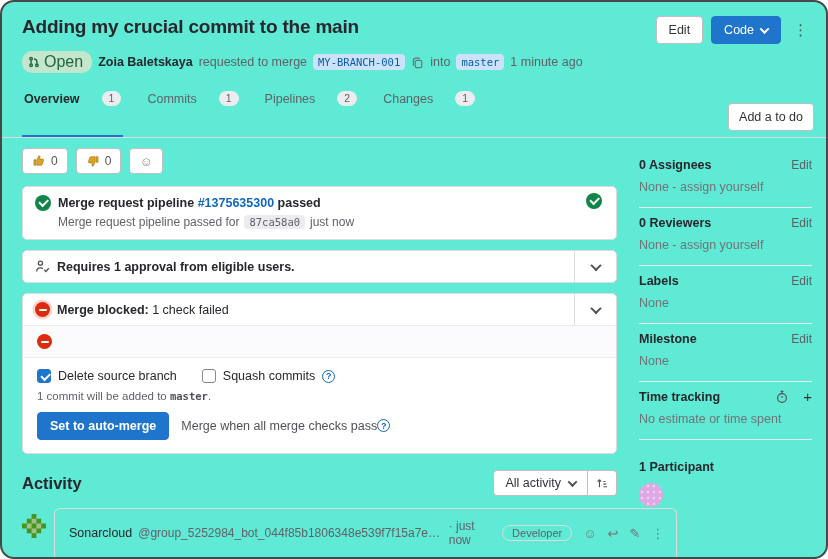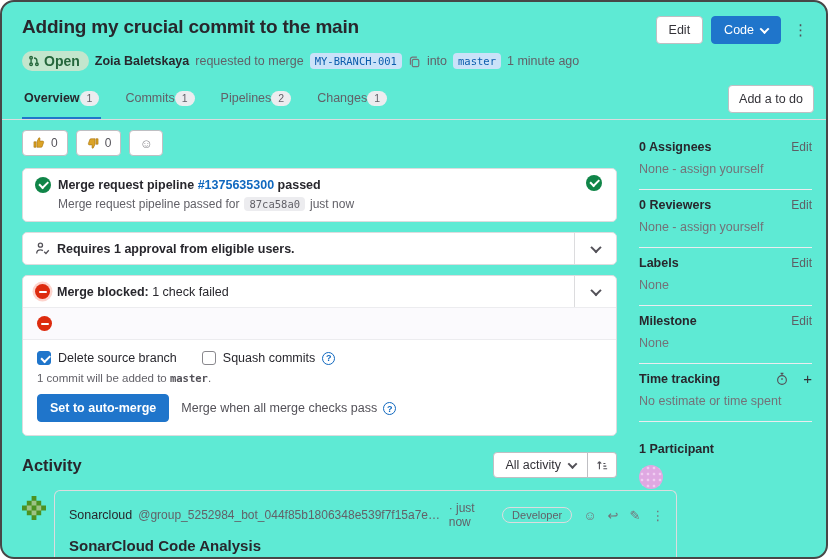--- a/index.html
+++ b/index.html
@@ -14,29 +14,29 @@
   .header-actions { display:flex; align-items:center; gap:8px; }
   .btn { font-family:inherit; font-size:12.5px; border-radius:4px; padding:6px 12px; cursor:pointer;
          background:#fff; border:1px solid #bfbfc3; color:#333238; }
   .btn-blue { background:#1f75cb; border-color:#1f75cb; color:#fff; display:flex; align-items:center; gap:7px; }
   .chev { width:7px; height:7px; border-right:2px solid currentColor; border-bottom:2px solid currentColor;
           transform:rotate(45deg) translate(-1px,-1px); display:inline-block; }
   .kebab { color:#535158; font-size:15px; padding:2px 4px; cursor:pointer; }
 
   .meta-row { display:flex; align-items:center; gap:6px; margin-top:7px; font-size:12.5px; color:#626168; flex-wrap:nowrap; }
   .open-badge { display:inline-flex; align-items:center; gap:4px; background:#c3e6cd; color:#24663b;
-                font-size:14px; font-weight:700; padding:2px 9px 2px 6px; border-radius:10px; }
+                font-size:16px; font-weight:400; padding:2px 9px 2px 6px; border-radius:10px; }
   .author { font-weight:700; color:#28272d; }
   .branch-chip { background:#cbe2f9; color:#0b5cad; font-family:"DejaVu Sans Mono", monospace;
                  font-size:10.5px; padding:2px 5px; border-radius:4px; }
   .copy-btn { display:inline-flex; cursor:pointer; }
 
   
   .tabbar { display:flex; align-items:flex-end; border-bottom:1px solid #dcdcde; padding:10px 12px 0 20px; margin-top:4px; }
-  .tab { display:flex; align-items:flex-start; gap:0; font-size:12.5px; color:#626168; padding:4px 2px 11px;
+  .tab { display:flex; align-items:flex-end; gap:22px; font-size:12.5px; color:#626168; padding:4px 2px 29px;
          margin-right:22px; cursor:pointer; border-bottom:2px solid transparent; }
   .tab.active { color:#28272d; font-weight:700; border-bottom-color:#1f75cb; }
   .count-pill { background:#ececef; color:#626168; border-radius:9px; font-size:10.5px; font-weight:400;
                 padding:1px 7px; line-height:13px; }
   .tab-spacer { flex:1; }
   .add-todo { margin-bottom:6px; white-space:nowrap; padding:6px 10px; }
 
   
   .content { display:flex; }
   .main { width:615px; padding:10px 0 0 20px; }
@@ -80,21 +80,21 @@
   .cb-group { display:flex; align-items:center; gap:7px; margin-right:18px; cursor:pointer; }
   .checkbox { width:14px; height:14px; border:1.5px solid #89888d; border-radius:3px; background:#fff; }
   .checkbox.checked { background:#1f75cb; border-color:#1f75cb; position:relative; }
   .checkbox.checked::after { content:""; position:absolute; left:2.5px; top:3px; width:7px; height:3.5px;
                              border-left:2px solid #fff; border-bottom:2px solid #fff; transform:rotate(-45deg); }
   .help-icon { width:13px; height:13px; border:1.4px solid #1068bf; border-radius:50%; color:#1068bf;
                font-size:9px; font-weight:700; display:inline-flex; align-items:center; justify-content:center; cursor:pointer; }
   .commit-note { font-size:11.5px; color:#626168; margin:7px 0 10px; }
   .mono { font-family:"DejaVu Sans Mono", monospace; font-size:10.5px; color:#535158; font-weight:700; }
   .automerge-row { display:flex; align-items:center; gap:12px; }
-  .note-after-btn { font-size:12.5px; color:#535158; display:flex; align-items:flex-end; gap:6px; }
+  .note-after-btn { font-size:12.5px; color:#535158; display:flex; align-items:flex-start; }
 
   
   .activity-head { display:flex; align-items:center; margin:16px 0 12px; padding-right:0; }
   .activity-title { font-size:16.5px; font-weight:700; flex:1; }
   .filter-group { display:flex; }
   .filter-btn { display:flex; align-items:center; gap:8px; border:1px solid #bfbfc3; border-radius:4px 0 0 4px;
                 background:#fff; font-size:12.5px; color:#333238; padding:5px 11px; cursor:pointer; }
   .sort-btn { border:1px solid #bfbfc3; border-left:none; border-radius:0 4px 4px 0; background:#fff;
               padding:5px 8px; display:flex; align-items:center; cursor:pointer; }
 

